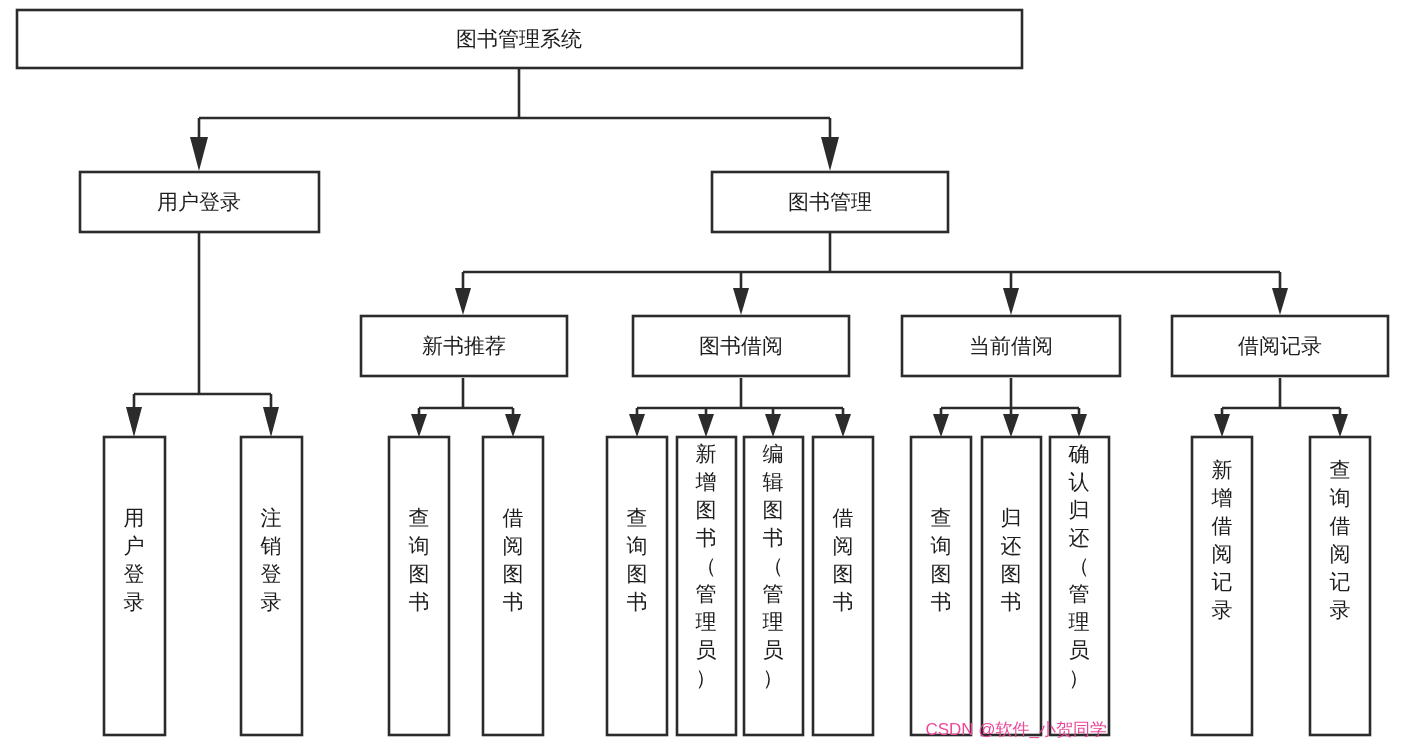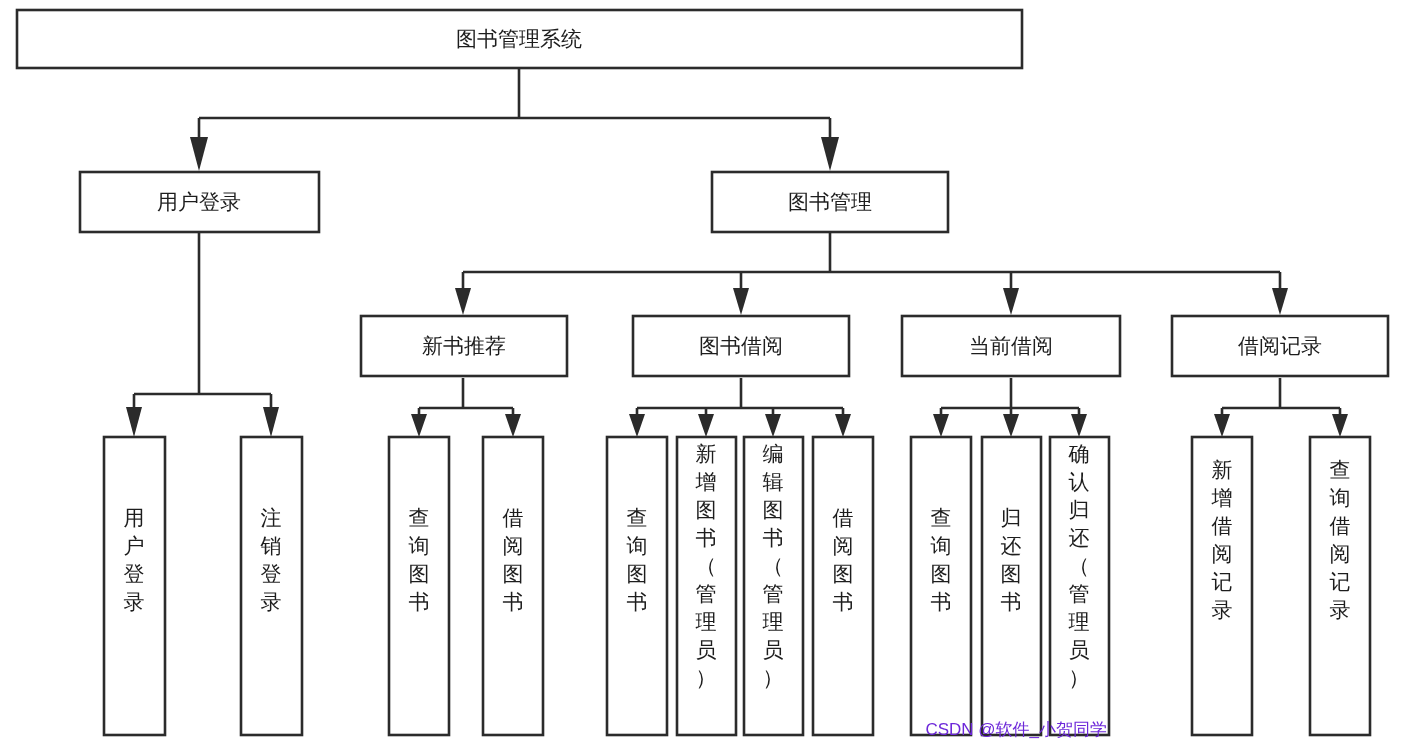--- a/index.html
+++ b/index.html
@@ -54,21 +54,21 @@
     font-size: 21px;
     fill: #1d1d1d;
     text-anchor: middle;
   }
   .watermark-text {
     position: absolute;
     right: 8px;
     bottom: 6px;
     font-family: "Liberation Sans", "DejaVu Sans", sans-serif;
     font-size: 17px;
-    color: #6d28d9;
+    color: #ec4899;
     white-space: nowrap;
     user-select: none;
   }
 </style>
 </head>
 <body>
 
 <div id="diagram-root">
 
   <svg class="diagram-canvas" viewBox="0 0 1405 747">

